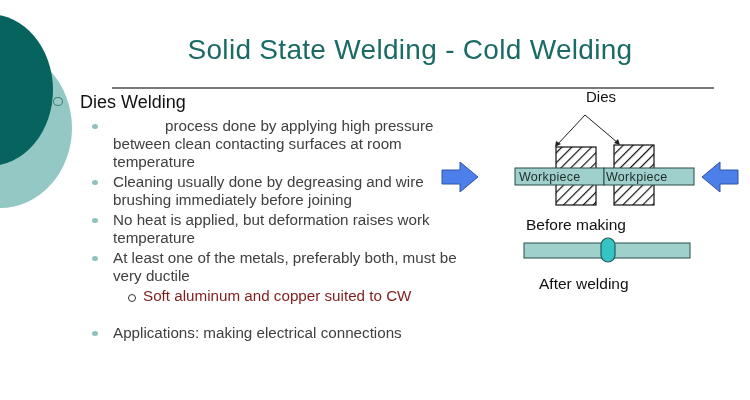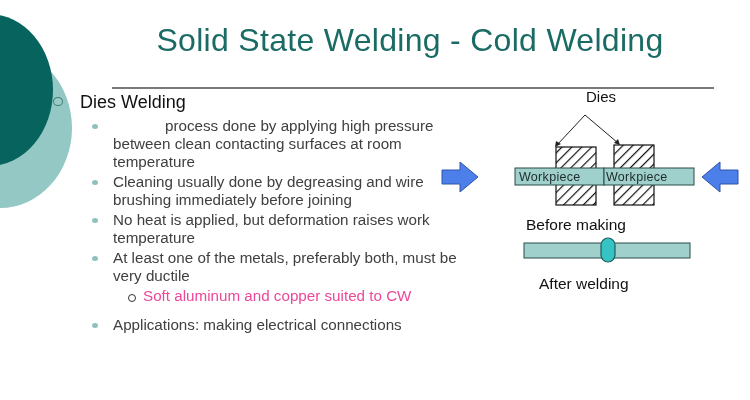--- a/index.html
+++ b/index.html
@@ -1,27 +1,27 @@
 <!DOCTYPE html>
 <html><head>
 <meta charset="utf-8">
 <style>
   html, body { margin:0; padding:0; }
   body { width:750px; height:400px; background:#ffffff; position:relative; overflow:hidden; font-family:"Liberation Sans", sans-serif; }
   .abs { position:absolute; }
   .circle-light { left:-72px; top:48px; width:144px; height:160px; border-radius:50%; background:#93c8c4; }
   .circle-dark { left:-75px; top:14px; width:128px; height:152px; border-radius:50%; background:#07635d; }
-  .title { left:100px; top:22px; width:620px; text-align:center; font-size:32px; color:#1b6b65; letter-spacing:0.3px; }
+  .title { left:100px; top:34px; width:620px; text-align:center; font-size:28px; color:#1b6b65; letter-spacing:0.3px; }
   .rule { left:112px; top:87px; width:602px; height:2px; background:#7a7a7a; }
   .lvl1-bullet { left:53px; top:97px; width:10px; height:9px; border:1.3px solid #3f7c76; border-radius:50%; background:#9bcbc7; box-sizing:border-box; }
   .lvl1-text { left:80px; top:92px; font-size:18px; color:#111; }
   .list { left:90px; top:117px; width:380px; }
   .item { position:relative; padding-left:23px; font-size:15.2px; line-height:18px; color:#404040; margin-bottom:2px; }
   .item .dot { position:absolute; left:2px; top:7px; width:6px; height:5px; border-radius:50%; background:#8fc1bd; }
-  .sub { position:relative; padding-left:53px; font-size:15.2px; line-height:18px; color:#ec4899; margin-bottom:11px; }
+  .sub { position:relative; padding-left:53px; font-size:15.2px; line-height:18px; color:#7f1d1d; margin-bottom:19px; }
   .sub .ring { position:absolute; left:38px; top:7px; width:8px; height:8px; border:1.2px solid #333; border-radius:50%; box-sizing:border-box; }
   .indent { display:inline-block; width:52px; }
   .diagram-label { font-size:15px; color:#111; }
 </style>
 </head>
 <body>
 
 <div class="abs circle-light"></div>
 <div class="abs circle-dark"></div>
 

